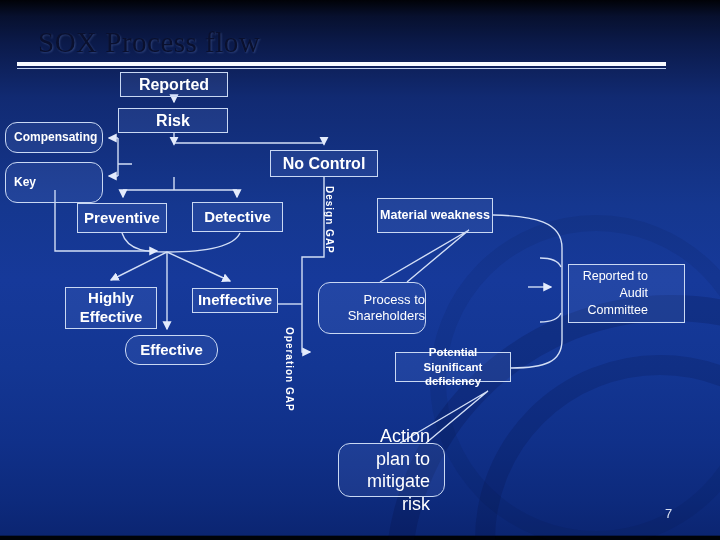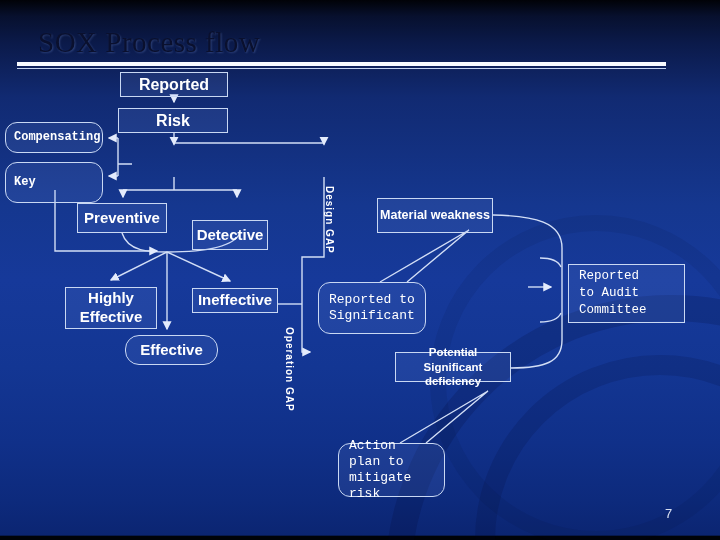--- a/index.html
+++ b/index.html
@@ -23,21 +23,21 @@
   }
   #rule-thick{position:absolute;left:17px;top:62px;width:649px;height:4px;background:#f7faff;}
   #rule-thin{position:absolute;left:17px;top:68px;width:649px;height:1px;background:#c3d2ef;}
   .bx,.rbx{
     position:absolute;display:flex;align-items:center;justify-content:center;
     color:#fff;font-weight:bold;text-align:center;line-height:1.25;
     border:1.4px solid #c9d8f3;background:rgba(130,165,245,0.12);
     box-sizing:border-box;
   }
   .rbx{border-radius:12px;}
-  .left{justify-content:flex-start;text-align:left;font-family:Liberation Mono, monospace;}
+  .left{justify-content:flex-start;text-align:right;}
   .reg{font-weight:normal;}
   .gap-label{
     position:absolute;color:#fff;font-weight:bold;font-size:10px;
     writing-mode:vertical-rl;letter-spacing:1px;white-space:nowrap;
   }
   #page-num{position:absolute;left:665px;top:506px;color:#d8e0f2;font-size:13px;}
   svg#wires{position:absolute;left:0;top:0;}
 </style>
 </head>
 <body>
@@ -93,44 +93,45 @@
       <path d="M380 282 L469 230 M407 282 L469 230"></path>
       <path d="M400 443 L488 391 M426 443 L488 391"></path>
     </g>
   </svg>
 
   <div class="bx" style="left:120px;top:72px;width:108px;height:25px;font-size:16px;">Reported</div>
 
   <div class="bx" style="left:118px;top:108px;width:110px;height:25px;font-size:16px;">Risk</div>
 
 
+  <div class="bx" style="left:270px;top:150px;width:108px;height:27px;font-size:16px;">No Control</div>
 
   <div class="rbx left" style="left:5px;top:122px;width:98px;height:31px;font-size:12px;padding-left:8px;">Compensating</div>
 
   <div class="rbx left" style="left:5px;top:162px;width:98px;height:41px;font-size:12px;padding-left:8px;">Key</div>
 
   <div class="bx" style="left:77px;top:203px;width:90px;height:30px;font-size:15px;">Preventive</div>
 
-  <div class="bx" style="left:192px;top:220px;width:76px;height:30px;font-size:15px;text-align:right;">Detective</div>
+  <div class="bx" style="left:192px;top:202px;width:91px;height:30px;font-size:15px;text-align:right;">Detective</div>
 
   <div class="bx" style="left:65px;top:287px;width:92px;height:42px;font-size:15px;padding:0 14px;">Highly Effective</div>
 
   <div class="bx" style="left:192px;top:288px;width:86px;height:25px;font-size:15px;">Ineffective</div>
 
   <div class="bx" style="left:125px;top:335px;width:93px;height:30px;font-size:15px;border-radius:14px;">Effective</div>
 
   <div class="bx" style="left:377px;top:198px;width:116px;height:35px;font-size:12.5px;">Material weakness</div>
 
-  <div class="rbx left reg" style="left:318px;top:282px;width:108px;height:52px;font-size:13px;padding-left:10px;">Reported to Significant</div>
+  <div class="rbx left reg" style="left:318px;top:282px;width:108px;height:52px;font-size:13px;padding-left:10px;">Process to Shareholders</div>
 
   <div class="bx left reg" style="left:568px;top:264px;width:117px;height:59px;font-size:12.5px;padding-left:10px;padding-right:36px;line-height:1.35;">Reported to Audit Committee</div>
 
   <div class="bx" style="left:395px;top:352px;width:116px;height:30px;font-size:11.5px;padding:0 2px;">Potential Significant deficiency</div>
 
-  <div class="rbx left reg" style="left:338px;top:443px;width:107px;height:54px;font-size:13px;padding-left:10px;padding-right:14px;">Action plan to mitigate risk</div>
+  <div class="rbx left reg" style="left:338px;top:443px;width:107px;height:54px;font-size:18px;padding-left:10px;padding-right:14px;">Action plan to mitigate risk</div>
 
   <div class="gap-label" style="left:324px;top:186px;">Design GAP</div>
 
   <div class="gap-label" style="left:284px;top:327px;">Operation GAP</div>
 
   <div id="page-num">7</div>
 
 </div>
 
 </body></html>

